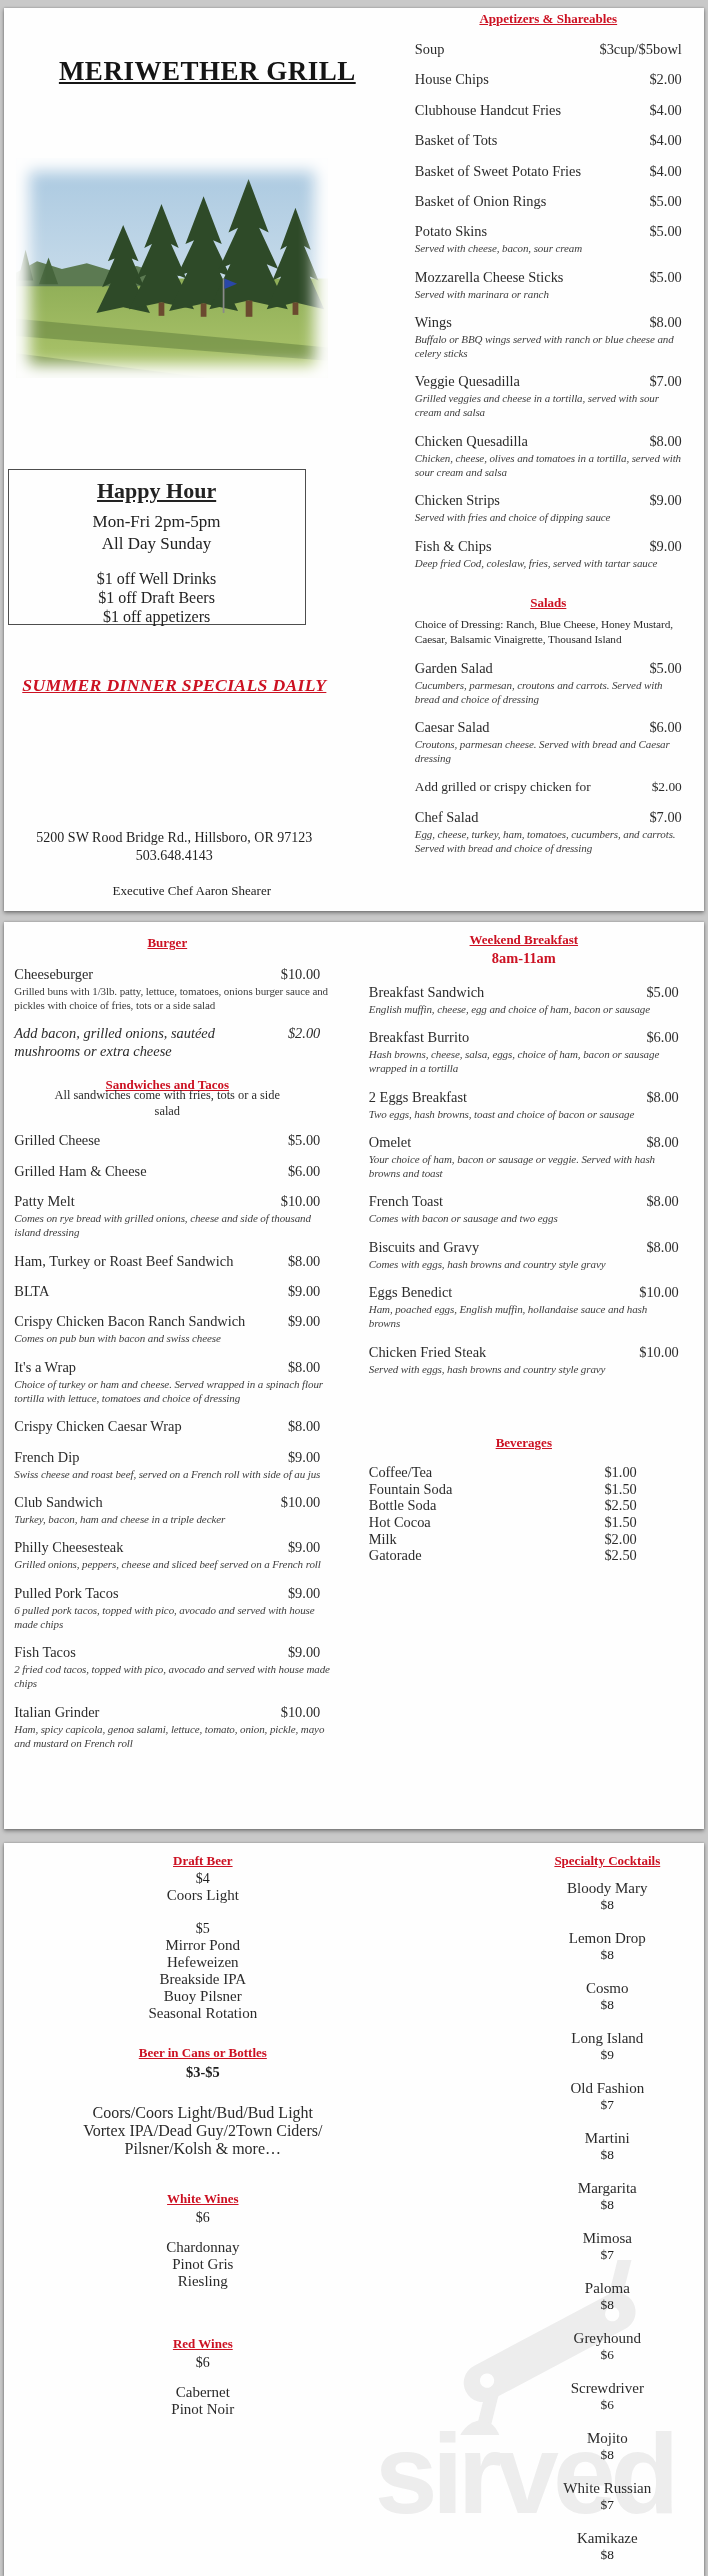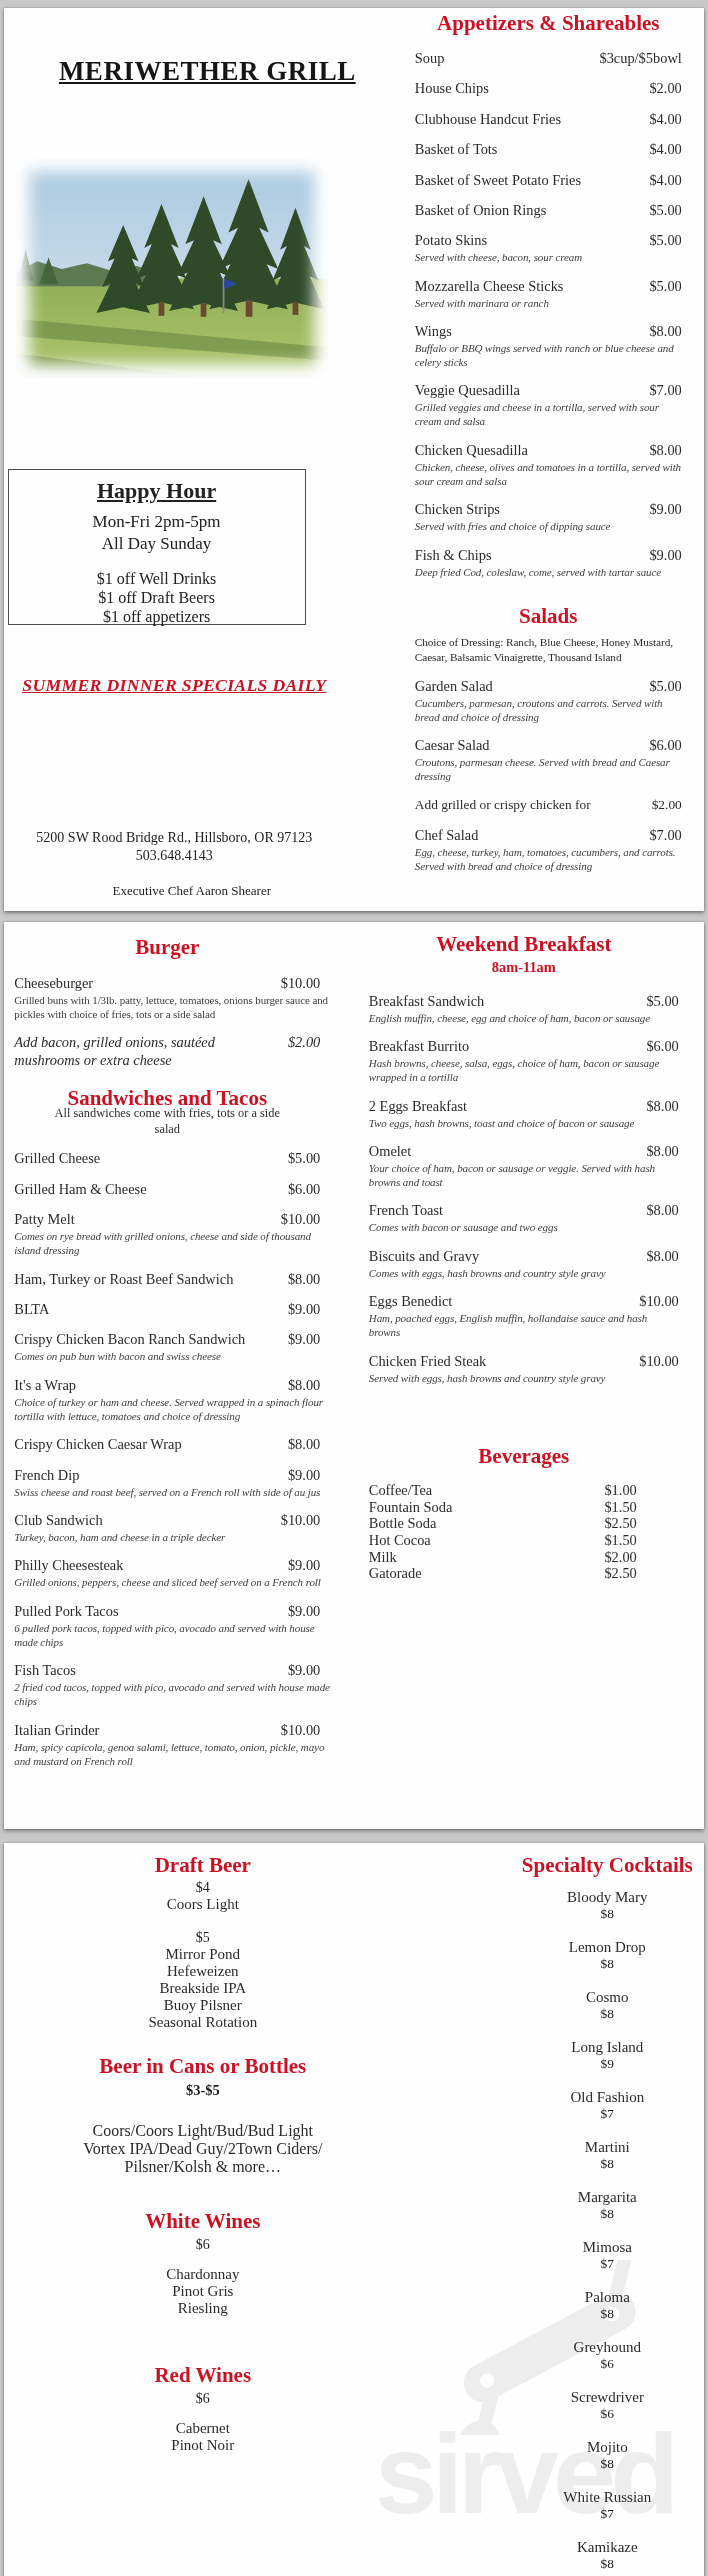--- a/index.html
+++ b/index.html
@@ -45,22 +45,22 @@
           font-size:13px; color:#222;padding-left:35px; }
 
   
   .col-r1 { position:absolute; left:411px; top:2.9px;  width:267px; }
   .col-l2 { position:absolute; left:10.5px;  top:13.4px; width:306px; }
   .col-r2 { position:absolute; left:365px; top:9.6px; width:310px; }
   .col-l3 { position:absolute; left:25px;  top:9.6px; width:348px; text-align:center; }
   .col-r3 { position:absolute; left:455px; top:9.6px; width:297px; text-align:center; z-index:2; }
 
   .shead {
-    text-align:center; font-size:21px; font-weight:bold; color:#cc1122;
-    margin:0 0 13.4px;
+    text-align:center; font-size:13px; font-weight:bold; color:#cc1122;
+    text-decoration:underline; margin:0 0 13.4px;
   }
   .sub-red { text-align:center; color:#cc1122; font-weight:bold; font-size:14.4px; margin:-10.5px 0 13.4px; }
   .snote { font-size:11.3px; line-height:15px; color:#2b2b2b; margin:-6.7px 0 11.5px; letter-spacing:-0.1px; }
   .snote.center { text-align:center; font-size:12.4px; line-height:15.3px; width:244px; margin:-7.7px auto 12.4px; letter-spacing:0; }
   .salads-head { margin-top:25px; }
   .bev-head { margin-top:59px; }
 
   .mi { margin-bottom:12.4px; }
   .mi-line { display:flex; justify-content:space-between; align-items:baseline;
              font-size:14.4px; line-height:18px; color:#2b2b2b; }
@@ -243,21 +243,21 @@
             <span class="mi-name">Chicken Strips</span>
             <span class="mi-price">$9.00</span>
           </div>
           <div class="mi-desc">Served with fries and choice of dipping sauce</div>
         </div>
         <div class="mi">
           <div class="mi-line">
             <span class="mi-name">Fish &amp; Chips</span>
             <span class="mi-price">$9.00</span>
           </div>
-          <div class="mi-desc">Deep fried Cod, coleslaw, come, served with tartar sauce</div>
+          <div class="mi-desc">Deep fried Cod, coleslaw, fries, served with tartar sauce</div>
         </div>
       </div>
     <h2 class="shead salads-head">Salads</h2>
     <p class="snote">Choice of Dressing: Ranch, Blue Cheese, Honey Mustard, Caesar, Balsamic Vinaigrette, Thousand Island</p>
     <div id="salad-items">
         <div class="mi">
           <div class="mi-line">
             <span class="mi-name">Garden Salad</span>
             <span class="mi-price">$5.00</span>
           </div>

